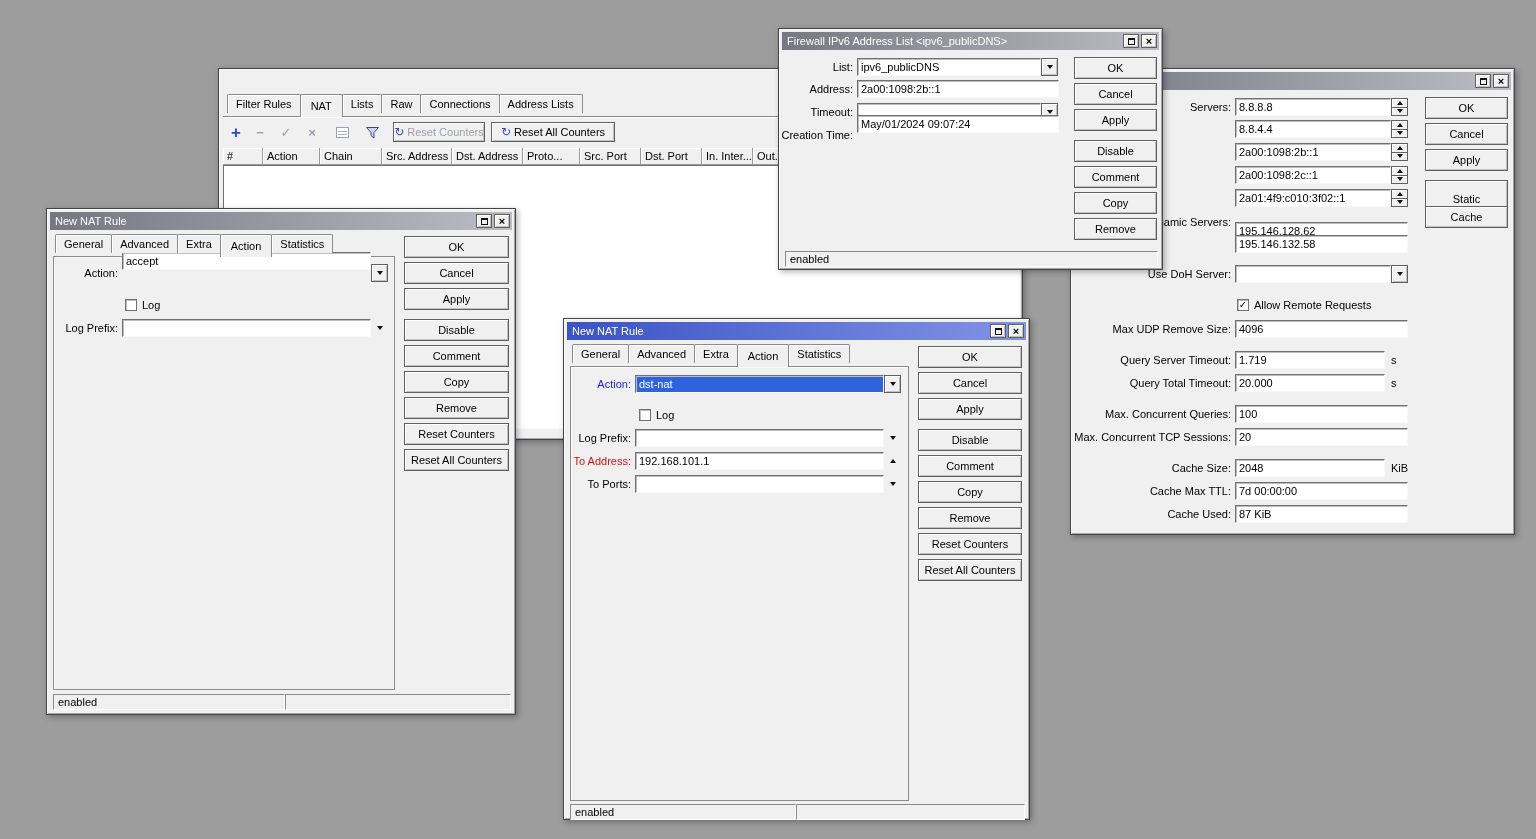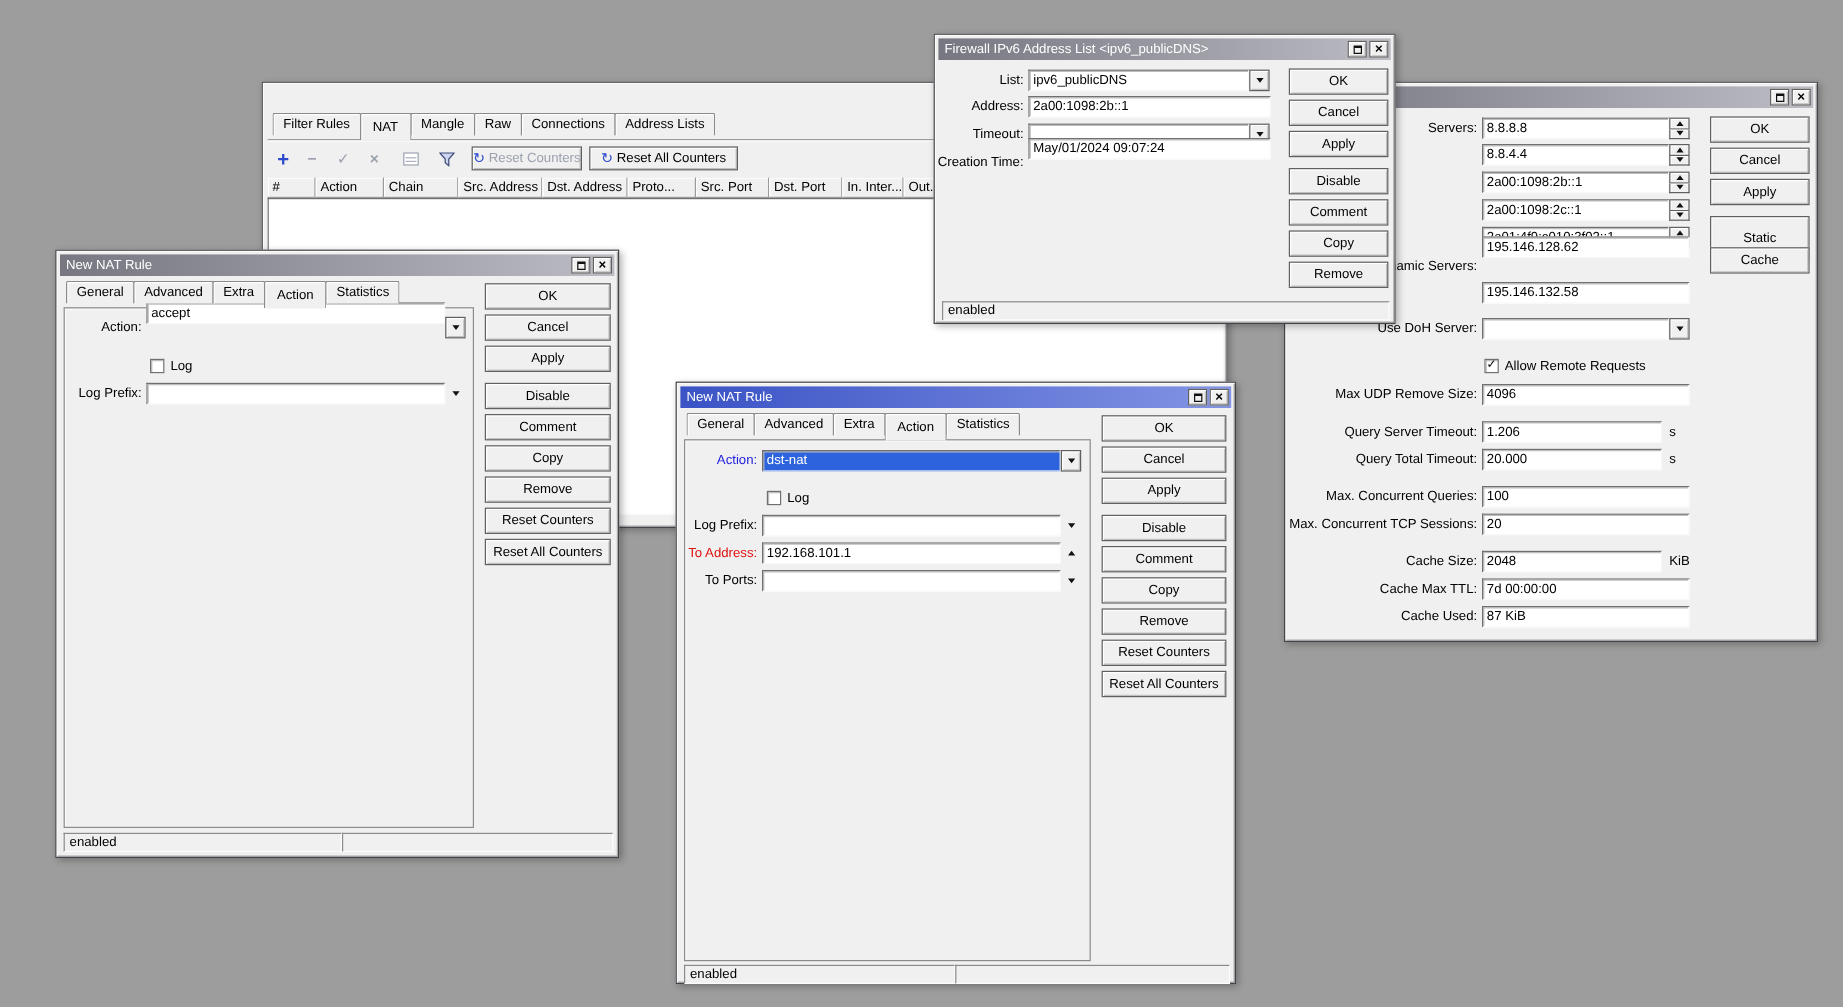--- a/index.html
+++ b/index.html
@@ -58,21 +58,21 @@
 .cmt{width:13px;height:11px;background:#fff;border:1px solid #9aa0ae;padding:1px}
 .cmt i{display:block;height:1px;background:#aab0bd;margin-top:2px}
 </style>
 </head>
 <body>
 
 <div class="window" style="left:218px;top:68px;width:805px;height:372px;z-index:1">
   <div class="tabs" style="left:8px;top:25px">
     <div class="tab">Filter Rules</div>
     <div class="tab active">NAT</div>
-    <div class="tab">Mangle</div>
+    <div class="tab">Lists</div>
     <div class="tab">Raw</div>
     <div class="tab">Connections</div>
     <div class="tab">Address Lists</div>
   </div>
   <div class="etch" style="left:4px;top:47px;width:797px"></div>
   <div class="tool" style="left:6px;top:53px">
       <span class="plus">+</span>
     </div>
   <div class="tool" style="left:30px;top:53px">
       <span class="gly dim">−</span>
@@ -170,39 +170,39 @@
   <div class="spin" style="left:320px;top:120px">
       <div class="sp">
         <span class="t-up"></span>
       </div>
       <div class="sp">
         <span class="t-dn"></span>
       </div>
     </div>
 
   <div class="lbl" style="left:4px;top:144px;width:156px">Dynamic Servers:</div>
-  <div class="field" style="left:164px;top:128px;width:173px">195.146.128.62</div>
+  <div class="field" style="left:164px;top:153px;width:173px">195.146.128.62</div>
   <div class="field" style="left:164px;top:166px;width:173px">195.146.132.58</div>
 
   <div class="lbl" style="left:4px;top:196px;width:156px">Use DoH Server:</div>
   <div class="field" style="left:164px;top:196px;width:156px"></div>
   <div class="combo" style="left:320px;top:196px">
       <span class="t-dn"></span>
     </div>
 
   <div class="cb" style="left:166px;top:230px">
       <span>✓</span>
     </div>
   <div class="cblbl" style="left:183px;top:229px">Allow Remote Requests</div>
 
   <div class="lbl" style="left:4px;top:251px;width:156px">Max UDP Remove Size:</div>
   <div class="field" style="left:164px;top:251px;width:173px">4096</div>
 
   <div class="lbl" style="left:4px;top:282px;width:156px">Query Server Timeout:</div>
-  <div class="field" style="left:164px;top:282px;width:150px">1.206</div>
+  <div class="field" style="left:164px;top:282px;width:150px">1.719</div>
   <div class="sfx" style="left:320px;top:282px">s</div>
 
   <div class="lbl" style="left:4px;top:305px;width:156px">Query Total Timeout:</div>
   <div class="field" style="left:164px;top:305px;width:150px">20.000</div>
   <div class="sfx" style="left:320px;top:305px">s</div>
 
   <div class="lbl" style="left:4px;top:336px;width:156px">Max. Concurrent Queries:</div>
   <div class="field" style="left:164px;top:336px;width:173px">100</div>
 
   <div class="lbl" style="left:4px;top:359px;width:156px">Max. Concurrent TCP Sessions:</div>

